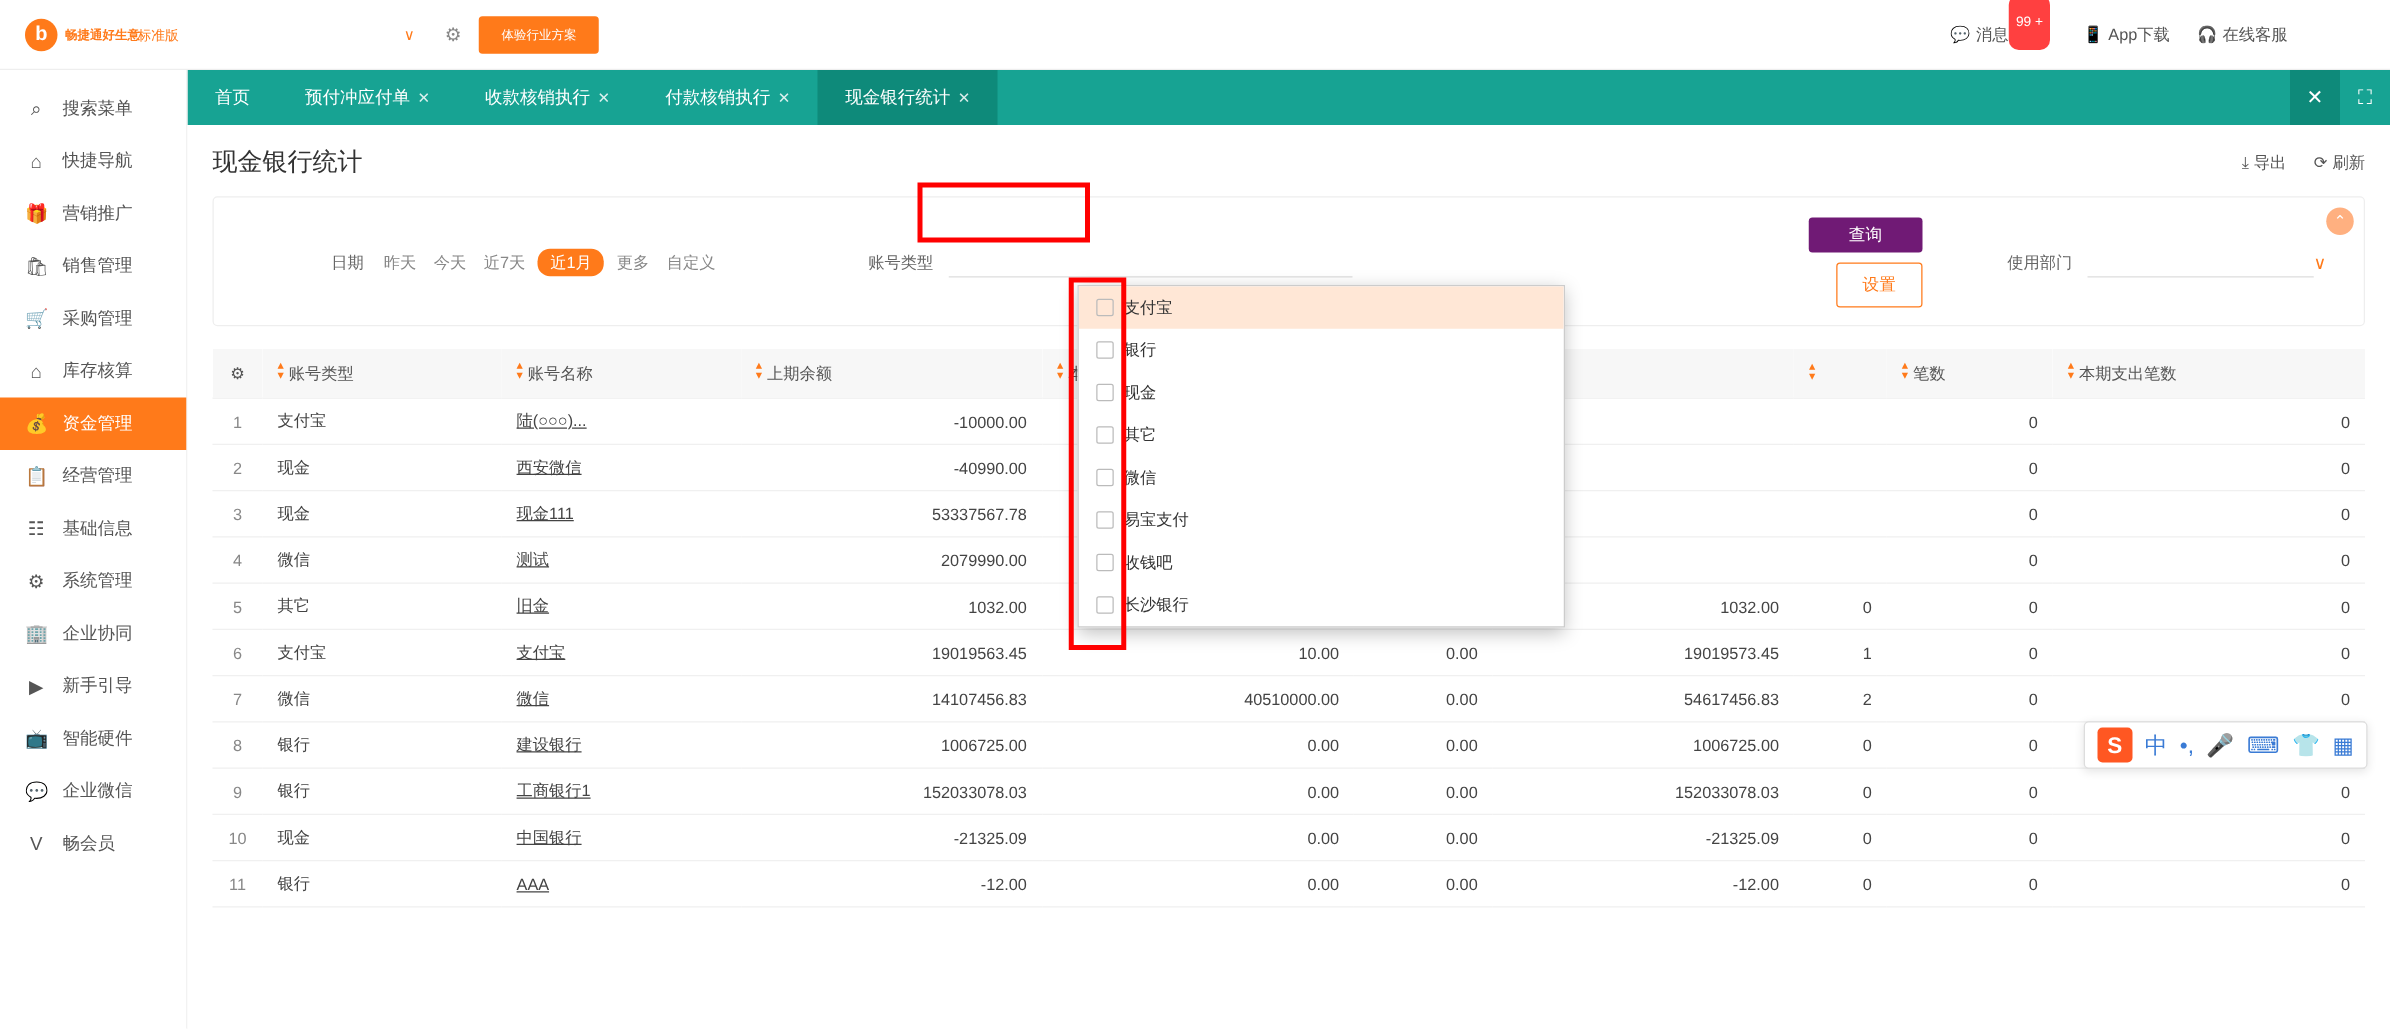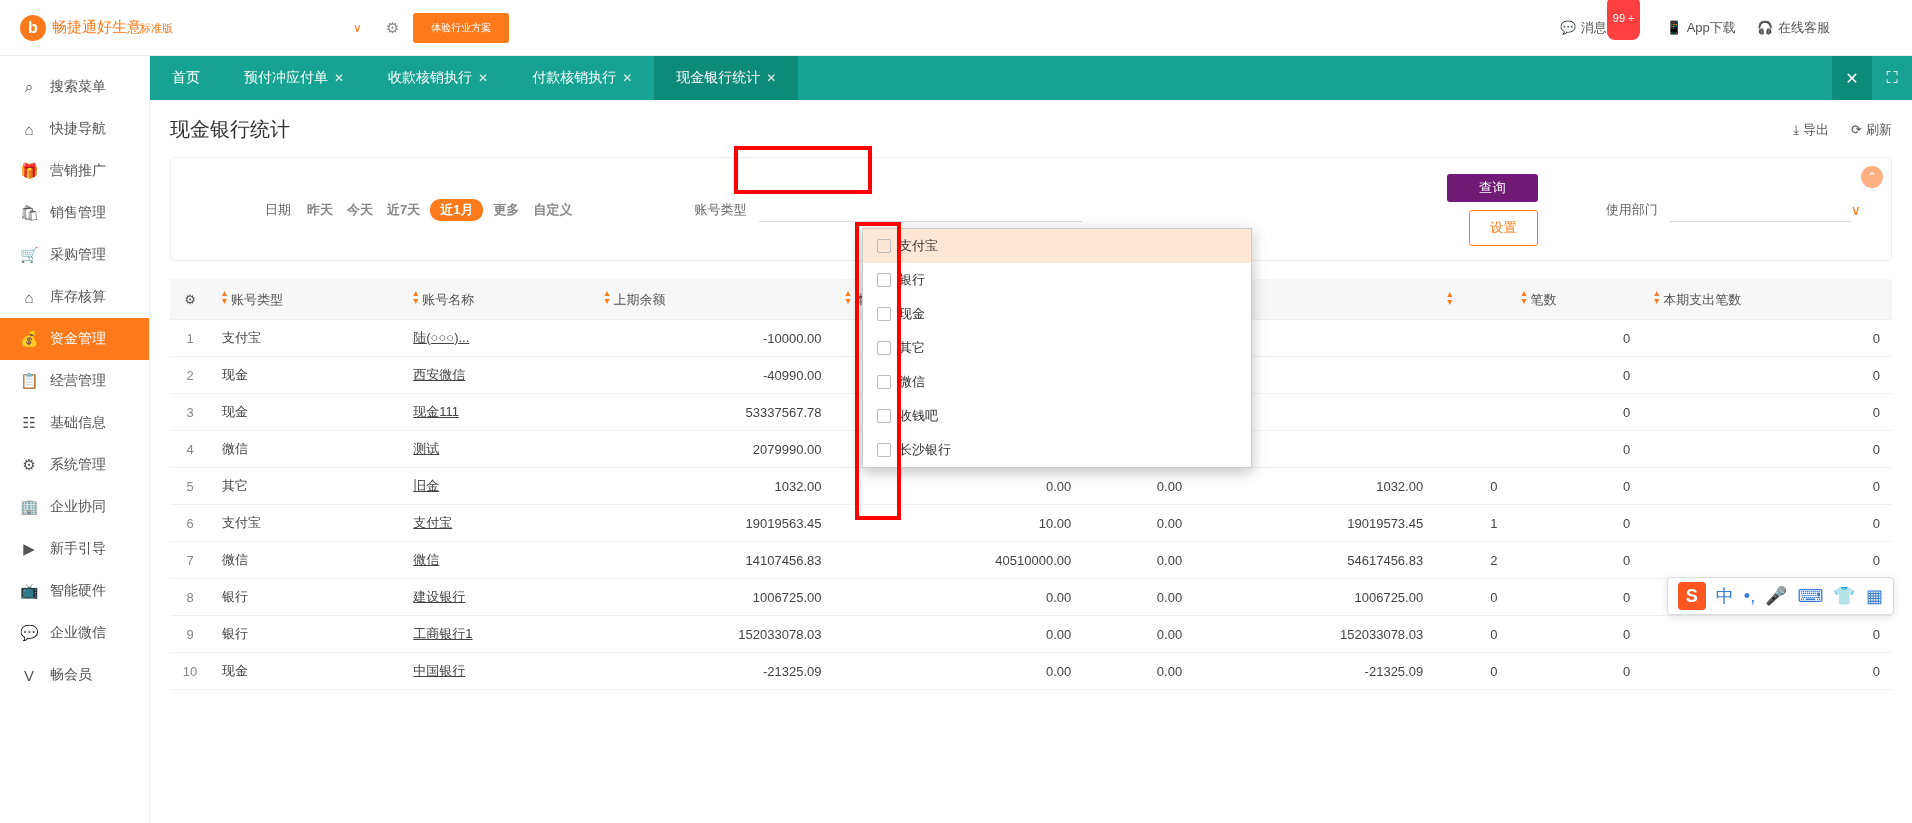--- a/index.html
+++ b/index.html
@@ -1,20 +1,20 @@
 <!DOCTYPE html>
 <html><head>
 <meta charset="utf-8">
 <style>
 * { margin:0; padding:0; box-sizing:border-box; font-family:"Microsoft YaHei","PingFang SC",sans-serif; }
 body { background:#fff; font-size:13px; color:#333; width:1912px; height:823px; overflow:hidden; position:relative; }
 .topbar { height:56px; display:flex; align-items:center; padding:0 20px; border-bottom:1px solid #eee; }
 .logo { display:flex; align-items:center; margin-right:30px; }
 .logo-icon { width:26px; height:26px; background:#ff7a1a; border-radius:50%; color:#fff; font-weight:bold; display:flex; align-items:center; justify-content:center; font-size:16px; margin-right:6px; }
-.logo-txt { font-size:15px; color:#ff7a1a; font-weight:400; }
+.logo-txt { font-size:10px; color:#ff7a1a; font-weight:700; }
 .logo-sub { font-size:11px; color:#ff7a1a; margin-left:-2px; margin-top:22px; position:relative; top:-10px; }
 .org-sel { color:#999; margin-right:10px; display:flex; align-items:center; }
 .caret { color:#ff7a1a; margin-left:30px; font-size:12px; }
 .gear { color:#888; margin:0 14px; font-size:15px; }
 .try-btn { background:#ff7a1a; color:#fff; border:none; padding:8px 18px; border-radius:3px; font-size:10px; cursor:pointer; }
 .spacer { flex:1; }
 .top-actions { display:flex; align-items:center; gap:22px; color:#555; }
 .ta-item { display:flex; align-items:center; gap:4px; cursor:pointer; }
 .badge { background:#ff4040; color:#fff; font-size:11px; padding:16px 6px; border-radius:8px; position:relative; top:-10px; left:-4px; }
 .tabbar { background:#17a393; height:44px; display:flex; align-items:stretch; padding-left:150px;text-align:center; }
@@ -30,21 +30,21 @@
 .sb-icon { width:18px; text-align:center; font-size:15px; }
 .main { position:absolute; left:150px; top:100px; right:0; bottom:0; background:#f5f5f5; padding:0; }
 .main-inner { background:#fff; margin:0; padding:16px 20px; height:100%; }
 .page-head { display:flex; align-items:center; margin-bottom:14px; }
 .page-title { font-size:20px; font-weight:500; }
 .head-actions { margin-left:auto; display:flex; gap:22px; color:#555; }
 .head-actions span{ cursor:pointer; display:flex; align-items:center; gap:4px;}
 .filters { border:1px solid #eee; border-radius:4px; padding:16px 30px 14px; display:grid; grid-template-columns: 1fr 1fr 1fr auto; gap:10px 30px; position:relative; }
 .f-cell { display:flex; align-items:center; }
 .f-label { width:90px; text-align:right; color:#666; margin-right:12px; }
-.date-btns { display:flex; gap:6px; align-items:flex-end; flex-wrap:wrap;font-weight:bold;}
+.date-btns { display:flex; gap:6px; align-items:flex-end; flex-wrap:wrap;}
 .date-btn { color:#888; cursor:pointer; padding:2px 4px;}
 .date-btn.sel { background:#ff7a1a; color:#fff; border-radius:10px; padding:2px 10px; }
 .date-range { color:#888; margin-top:4px; font-size:12px; width:100%; }
 .f-input { border:none; border-bottom:1px solid #ddd; padding:4px 2px; flex:1; outline:none; background:transparent; }
 .collapse-btn { position:absolute; right:8px; top:8px; width:22px;height:22px;border-radius:50%;background:#ffb080;color:#fff;display:flex;align-items:center;justify-content:center;font-size:12px;cursor:pointer;}
 .right-btns { display:flex; flex-direction:column; gap:8px; align-items:flex-end; }
 .btn-primary{ background:#701a75;color:#fff;border:none;padding:5px 32px;border-radius:3px;cursor:pointer;margin-left:28px;}
 .btn-outline{ background:#fff;color:#ff7a1a;border:1px solid #ff7a1a;padding:8px 20px;border-radius:3px;cursor:pointer;}
 .ellips{ color:#ff7a1a; font-size:18px; letter-spacing:2px; margin-right:8px; cursor:pointer;}
 .dept-sel { color:#ff7a1a; font-size:14px; }
@@ -366,20 +366,32 @@
               <td>现金</td>
               <td><span class="link">中国银行</span></td>
               <td class="num">-21325.09</td>
               <td class="num">0.00</td>
               <td class="num">0.00</td>
               <td class="num">-21325.09</td>
               <td class="num">0</td>
               <td class="num">0</td>
               <td class="num">0</td>
             </tr>
+            <tr>
+              <td class="idx">11</td>
+              <td>银行</td>
+              <td><span class="link">AAA</span></td>
+              <td class="num">-12.00</td>
+              <td class="num">0.00</td>
+              <td class="num">0.00</td>
+              <td class="num">-12.00</td>
+              <td class="num">0</td>
+              <td class="num">0</td>
+              <td class="num">0</td>
+            </tr>
           </tbody>
     </table>
   </div>
  </div>
 </div>
 
 <div class="dd-pop">
   <div class="dd-scroll" id="ddopts">
       <div class="dd-opt hover">
         <span class="dd-chk"></span>
@@ -393,20 +405,24 @@
         <span class="dd-chk"></span>
         <span>现金</span>
       </div>
       <div class="dd-opt">
         <span class="dd-chk"></span>
         <span>其它</span>
       </div>
       <div class="dd-opt">
         <span class="dd-chk"></span>
         <span>微信</span>
+      </div>
+      <div class="dd-opt">
+        <span class="dd-chk"></span>
+        <span>易宝支付</span>
       </div>
       <div class="dd-opt">
         <span class="dd-chk"></span>
         <span>收钱吧</span>
       </div>
       <div class="dd-opt">
         <span class="dd-chk"></span>
         <span>长沙银行</span>
       </div>
     </div>

